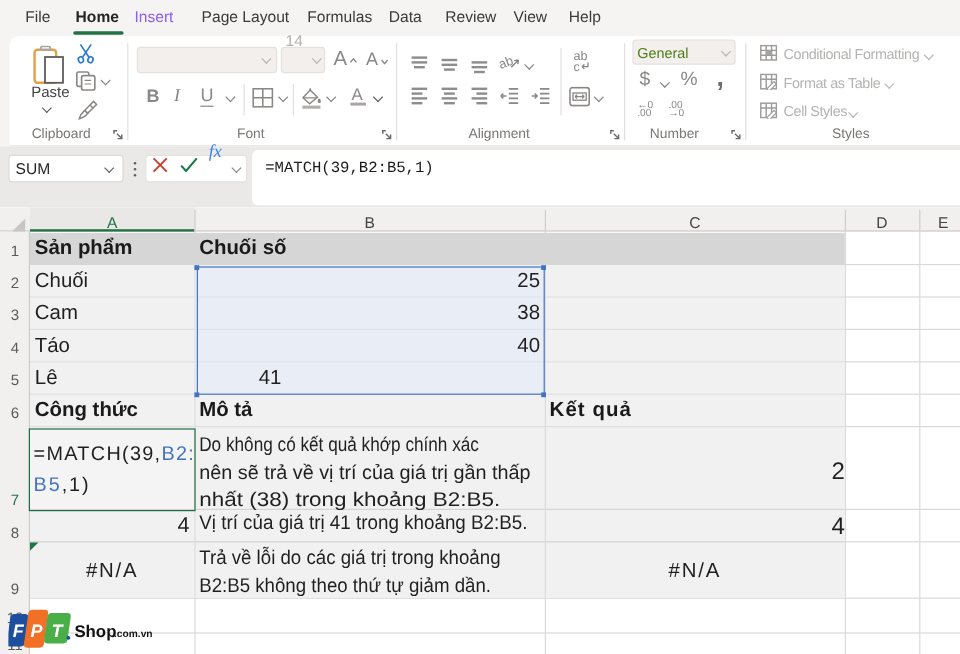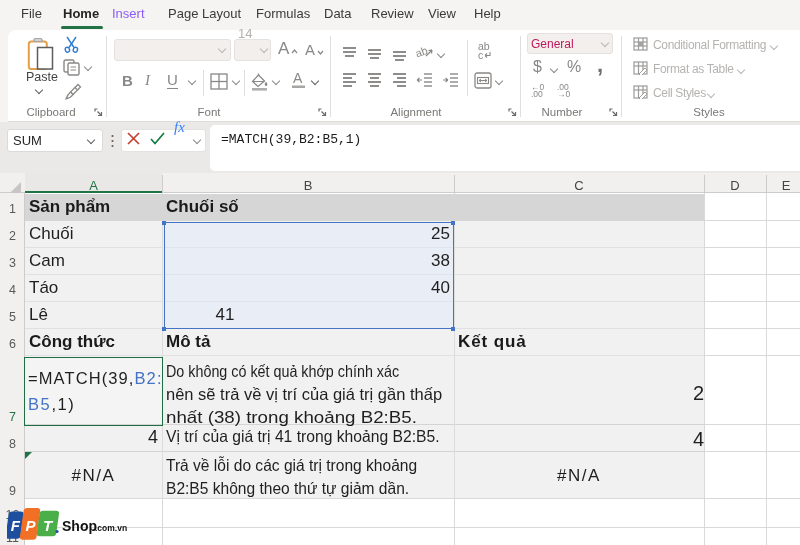--- a/index.html
+++ b/index.html
@@ -233,21 +233,21 @@
       <g stroke="#6b6966" stroke-width="1.2" fill="none">
         <path d="M1 3.5 L1 1 L3.5 1"></path>
         <path d="M3.5 3.5 L7.5 7.5"></path>
         <path d="M7.5 4 L7.5 7.5 L4 7.5"></path>
       </g>
     </svg>
   </div>
 <div class="sep" style="left:520px"></div>
 
 <div class="a" style="left:527px;top:33px;width:86px;height:21px;background:#f3efed;border:1px solid #e5e1de;border-radius:3px"></div>
-<div class="a" style="left:531px;top:37px;font-size:12px;color:#be185d">General</div>
+<div class="a" style="left:531px;top:37px;font-size:12px;color:#4d7c0f">General</div>
 <div class="chev lt" style="left:602px;top:40px"></div>
 <div class="a" style="left:533px;top:58px;font-size:16px;color:#8a8886">$</div>
 <div class="chev" style="left:551px;top:66px"></div>
 <div class="a" style="left:567px;top:58px;font-size:16px;color:#8a8886">%</div>
 <div class="a" style="left:597px;top:52px;font-size:22px;font-weight:bold;color:#706e6c">,</div>
 <div class="a" style="left:531px;top:84px;font-size:8.5px;color:#8a8886;line-height:7px">←0<br>.00</div>
 <div class="a" style="left:557px;top:84px;font-size:8.5px;color:#8a8886;line-height:7px">.00<br>→0</div>
 <div class="glabel" style="left:512px">Number</div>
 <div class="launch" style="left:609px;top:108px">
     <svg width="9" height="9" viewBox="0 0 9 9">

